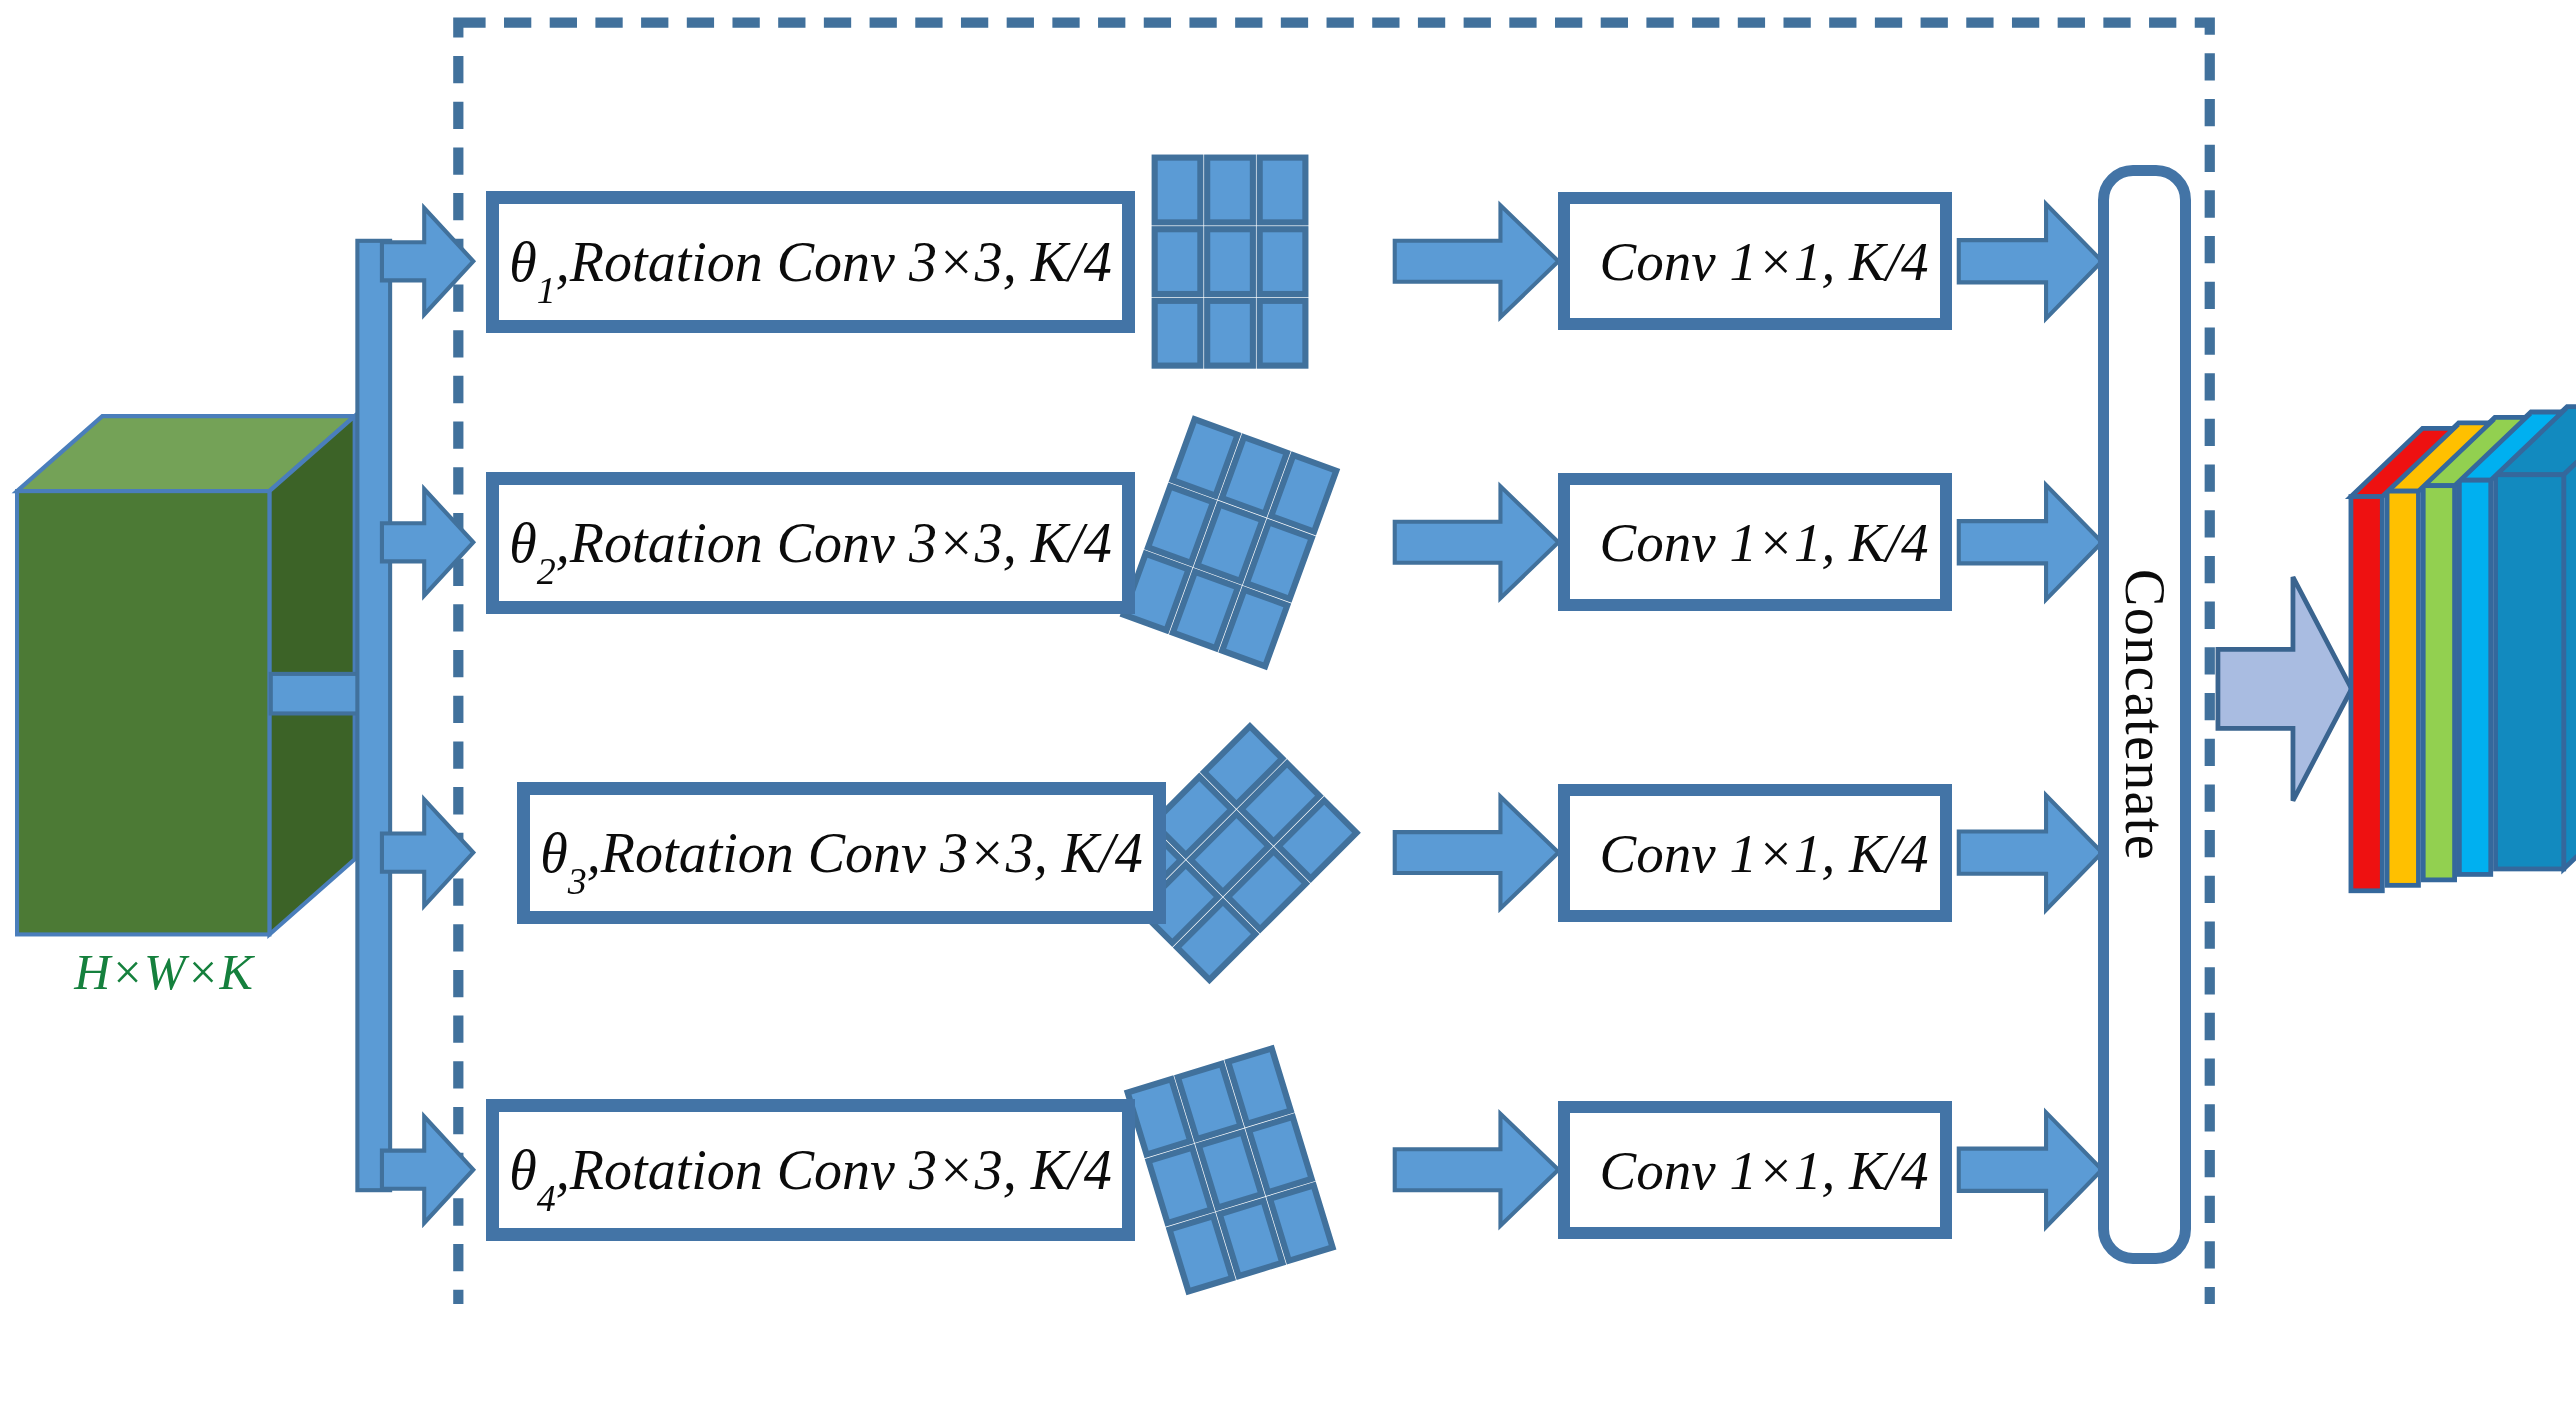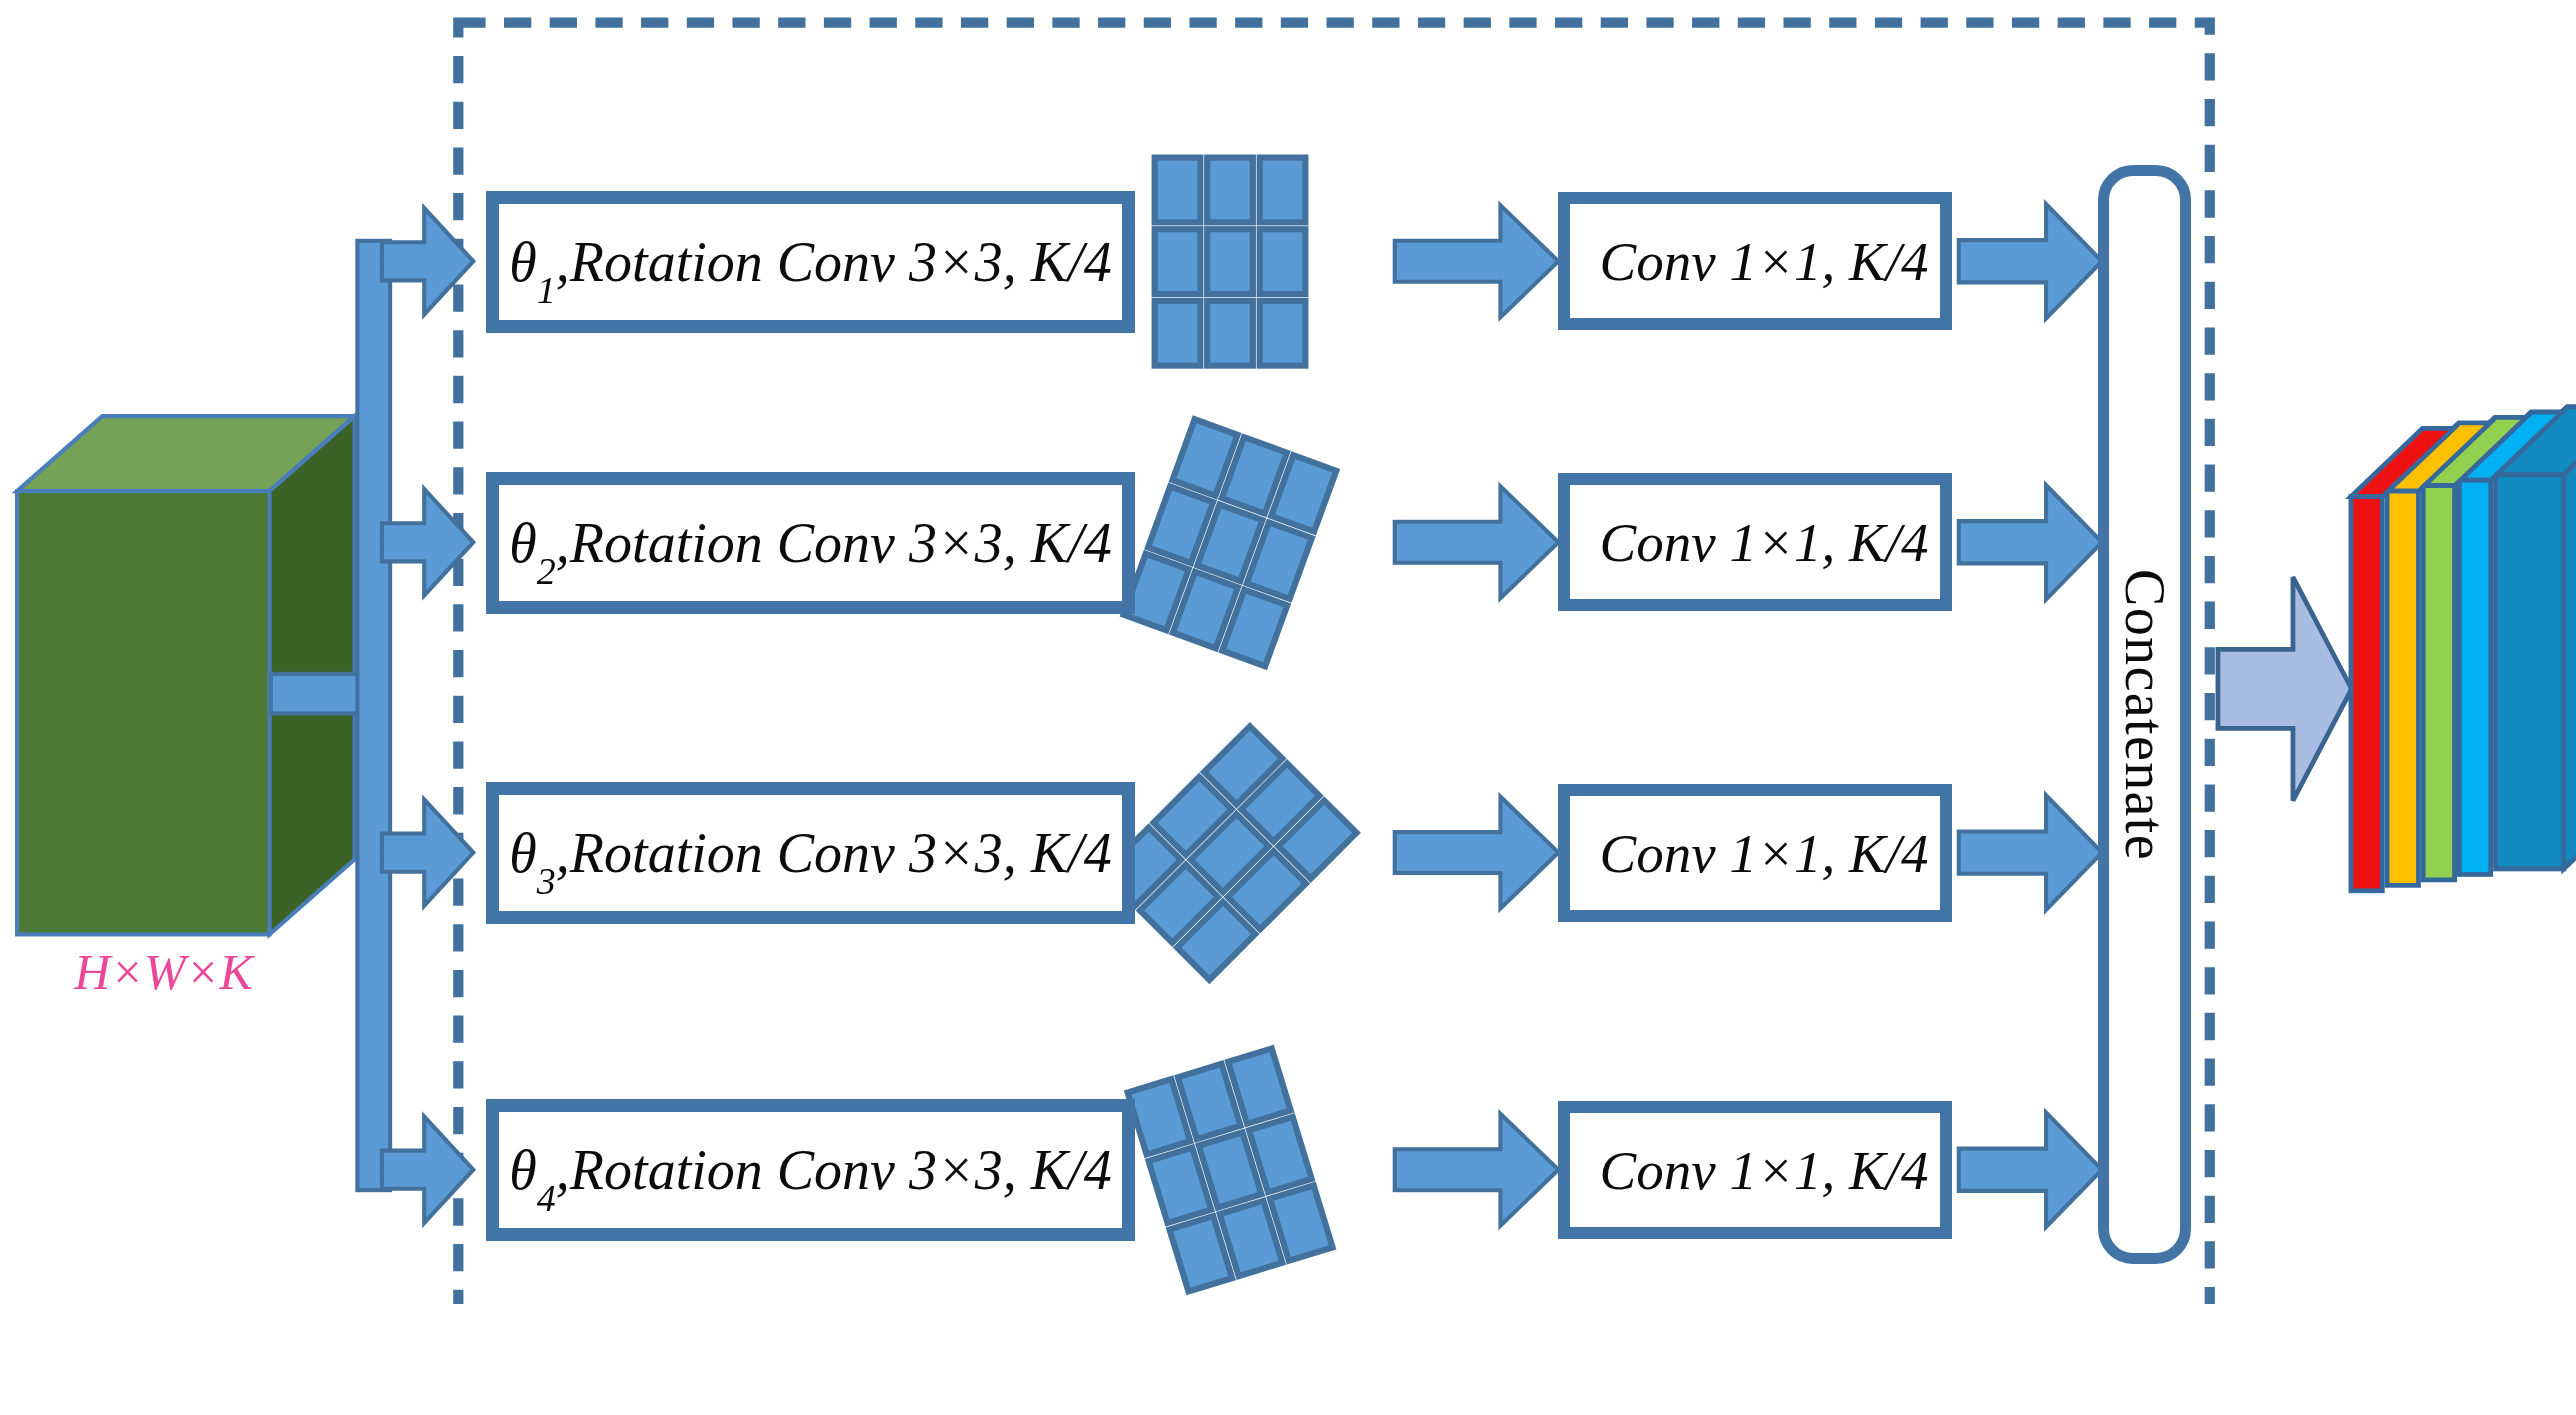--- a/index.html
+++ b/index.html
@@ -30,40 +30,40 @@
     box-sizing:border-box;
     background:#ffffff;
     border:12.3px solid #4374a6;
     outline:5.5px solid #ffffff;
     outline-offset:-17.7px;
     display:flex;align-items:center;justify-content:center;
     font-style:italic;font-size:55px;color:#0b0b0b;
     white-space:nowrap;
     padding-left:18px;
   }
-  .r1{top:191px;}  .r2{top:472px;text-align:center;}  .r3{top:782px;} .r4{top:1099px;}
+  .r1{top:191px;}  .r2{top:472px;text-align:center;}  .r3{top:782px;margin-left:31px;} .r4{top:1099px;}
   .c1{top:192px;}  .c2{top:473px;}  .c3{top:784px;} .c4{top:1101px;}
   #concat-box{
     position:absolute;
     left:2098px;top:165px;width:93px;height:1099px;
     box-sizing:border-box;
     background:#ffffff;
     border:11.6px solid #4374a6;
     border-radius:35px;
   }
   #concat-label{
     position:absolute;left:50%;top:50%;
     transform:translate(-50%,-50%) rotate(90deg);
     font-size:56px;color:#0b0b0b;white-space:nowrap;
     letter-spacing:1.4px;
   }
   #hwk-label{
     position:absolute;left:20.5px;top:943px;width:286px;
     text-align:center;
-    font-style:italic;font-size:50px;color:#ec4899;
+    font-style:italic;font-size:50px;color:#15803d;
     white-space:nowrap;
   }
 </style>
 </head>
 <body>
 
 <div id="canvas">
 
   <svg id="shapes" width="2576" height="1416" viewBox="0 0 3777 2076">
 

